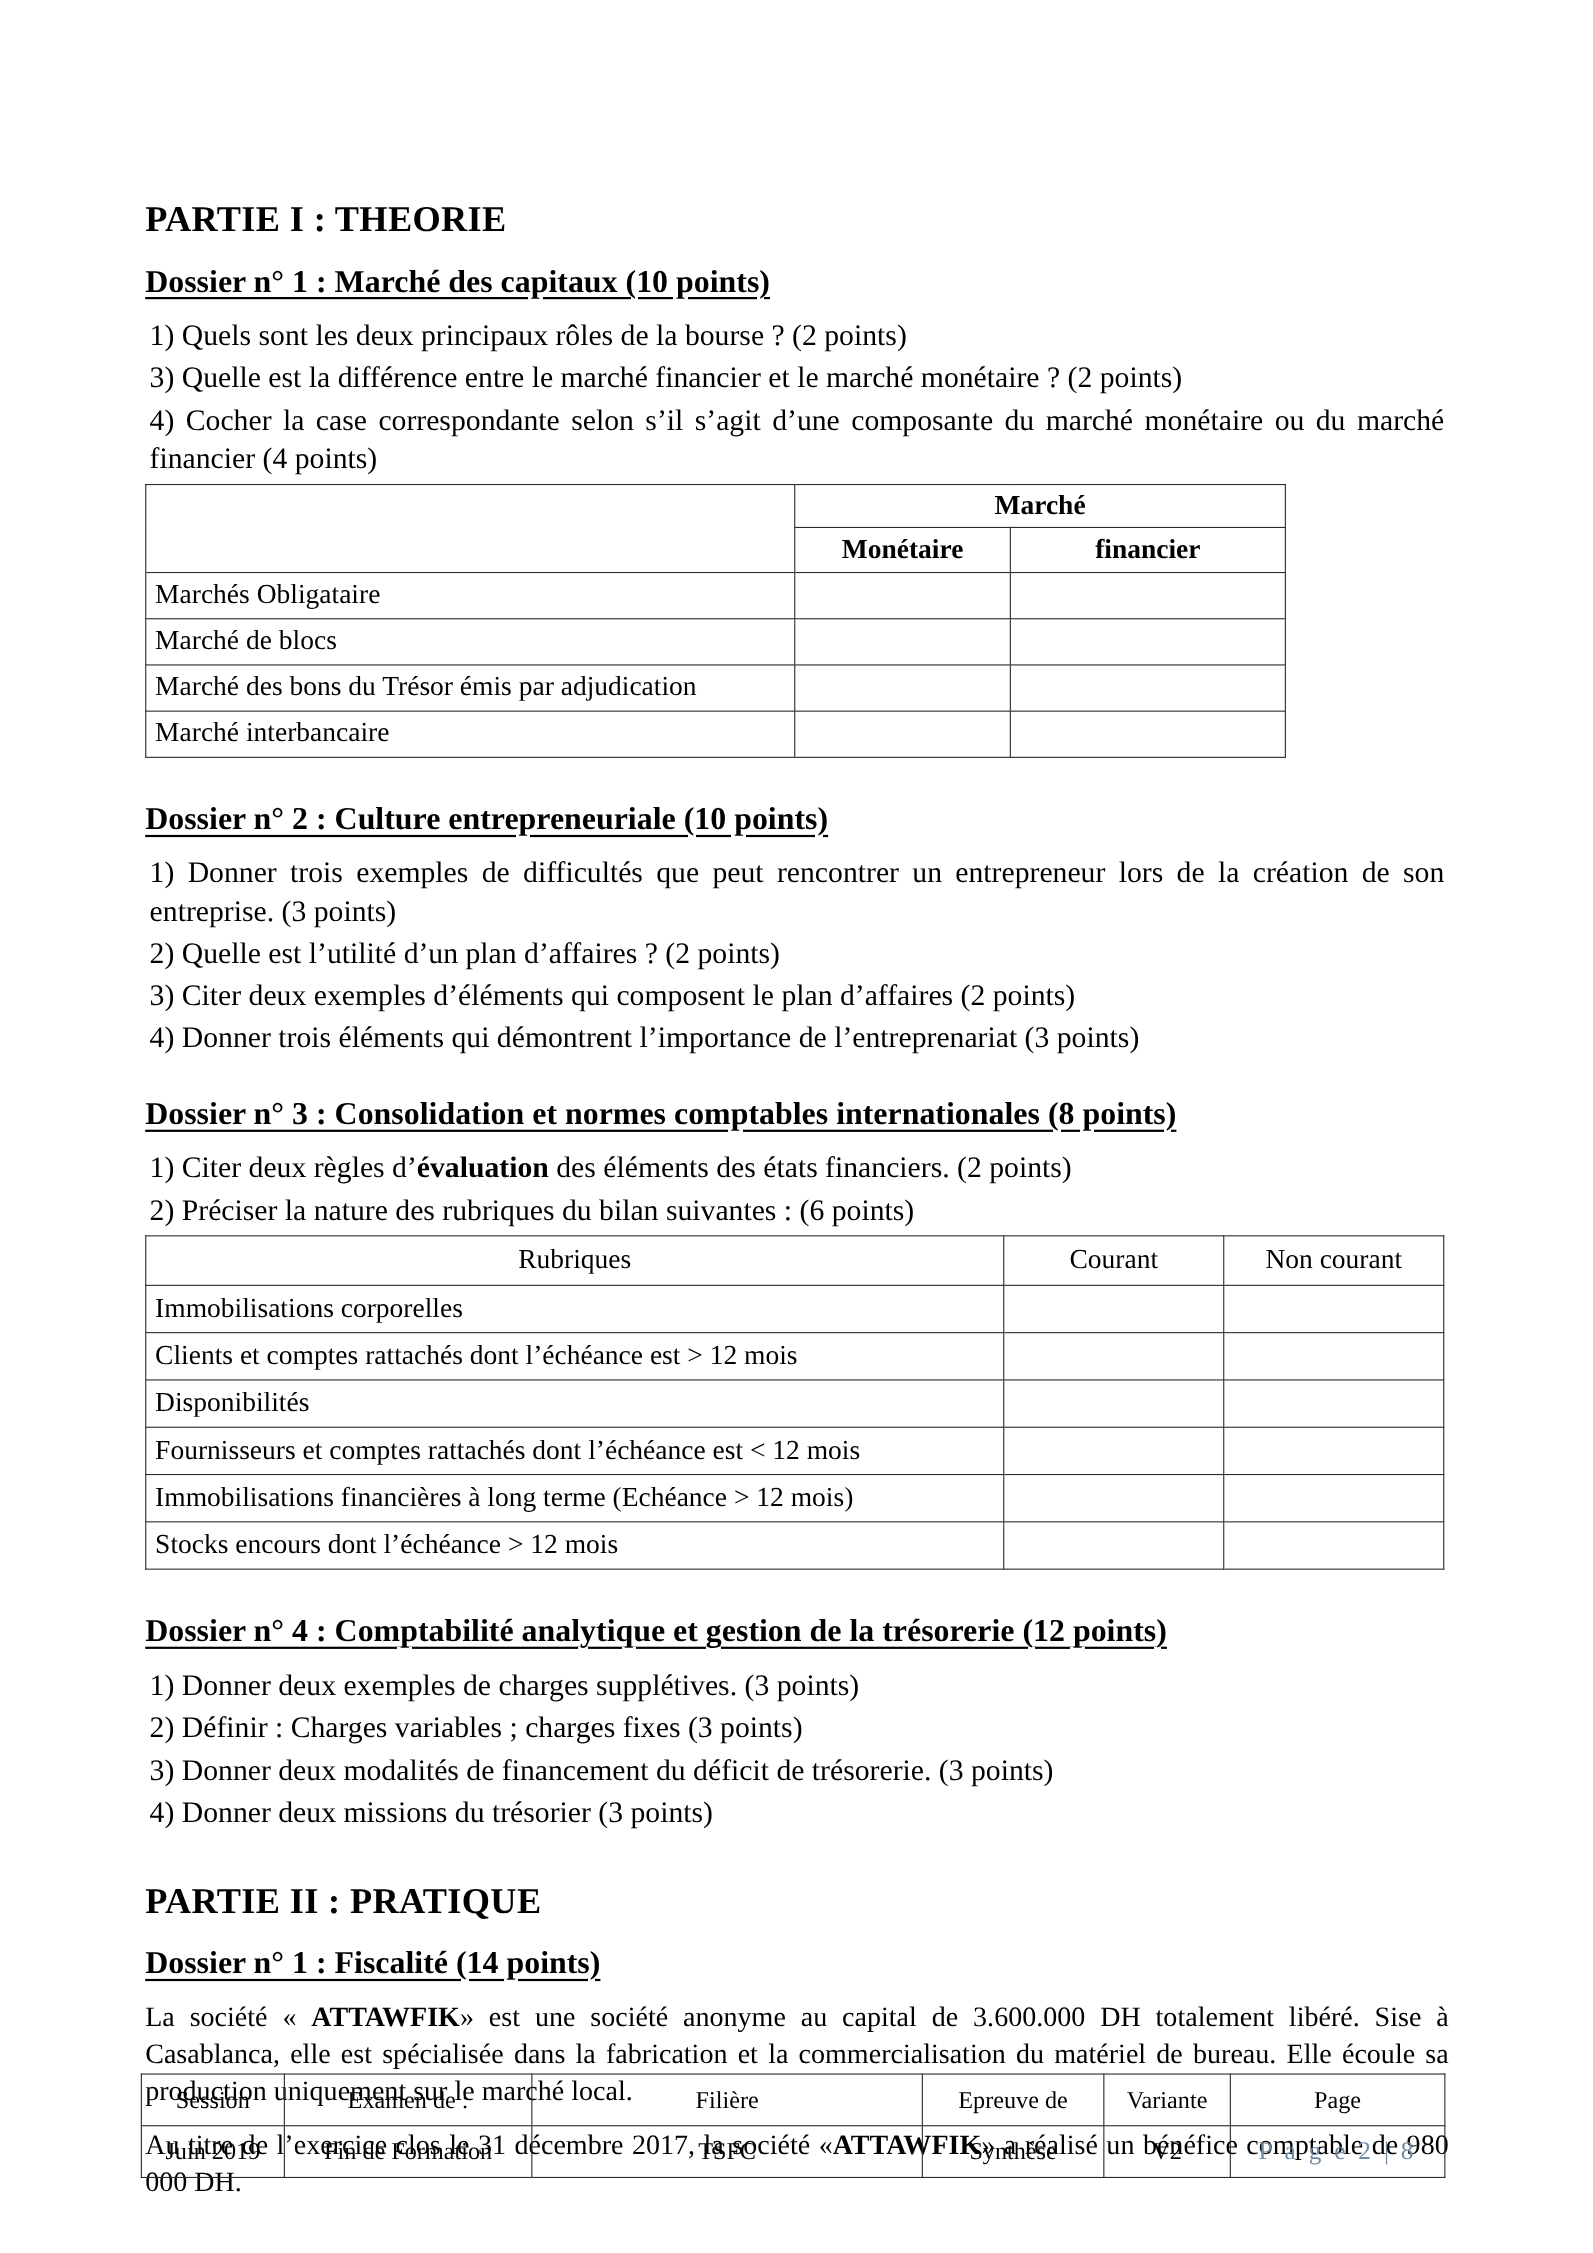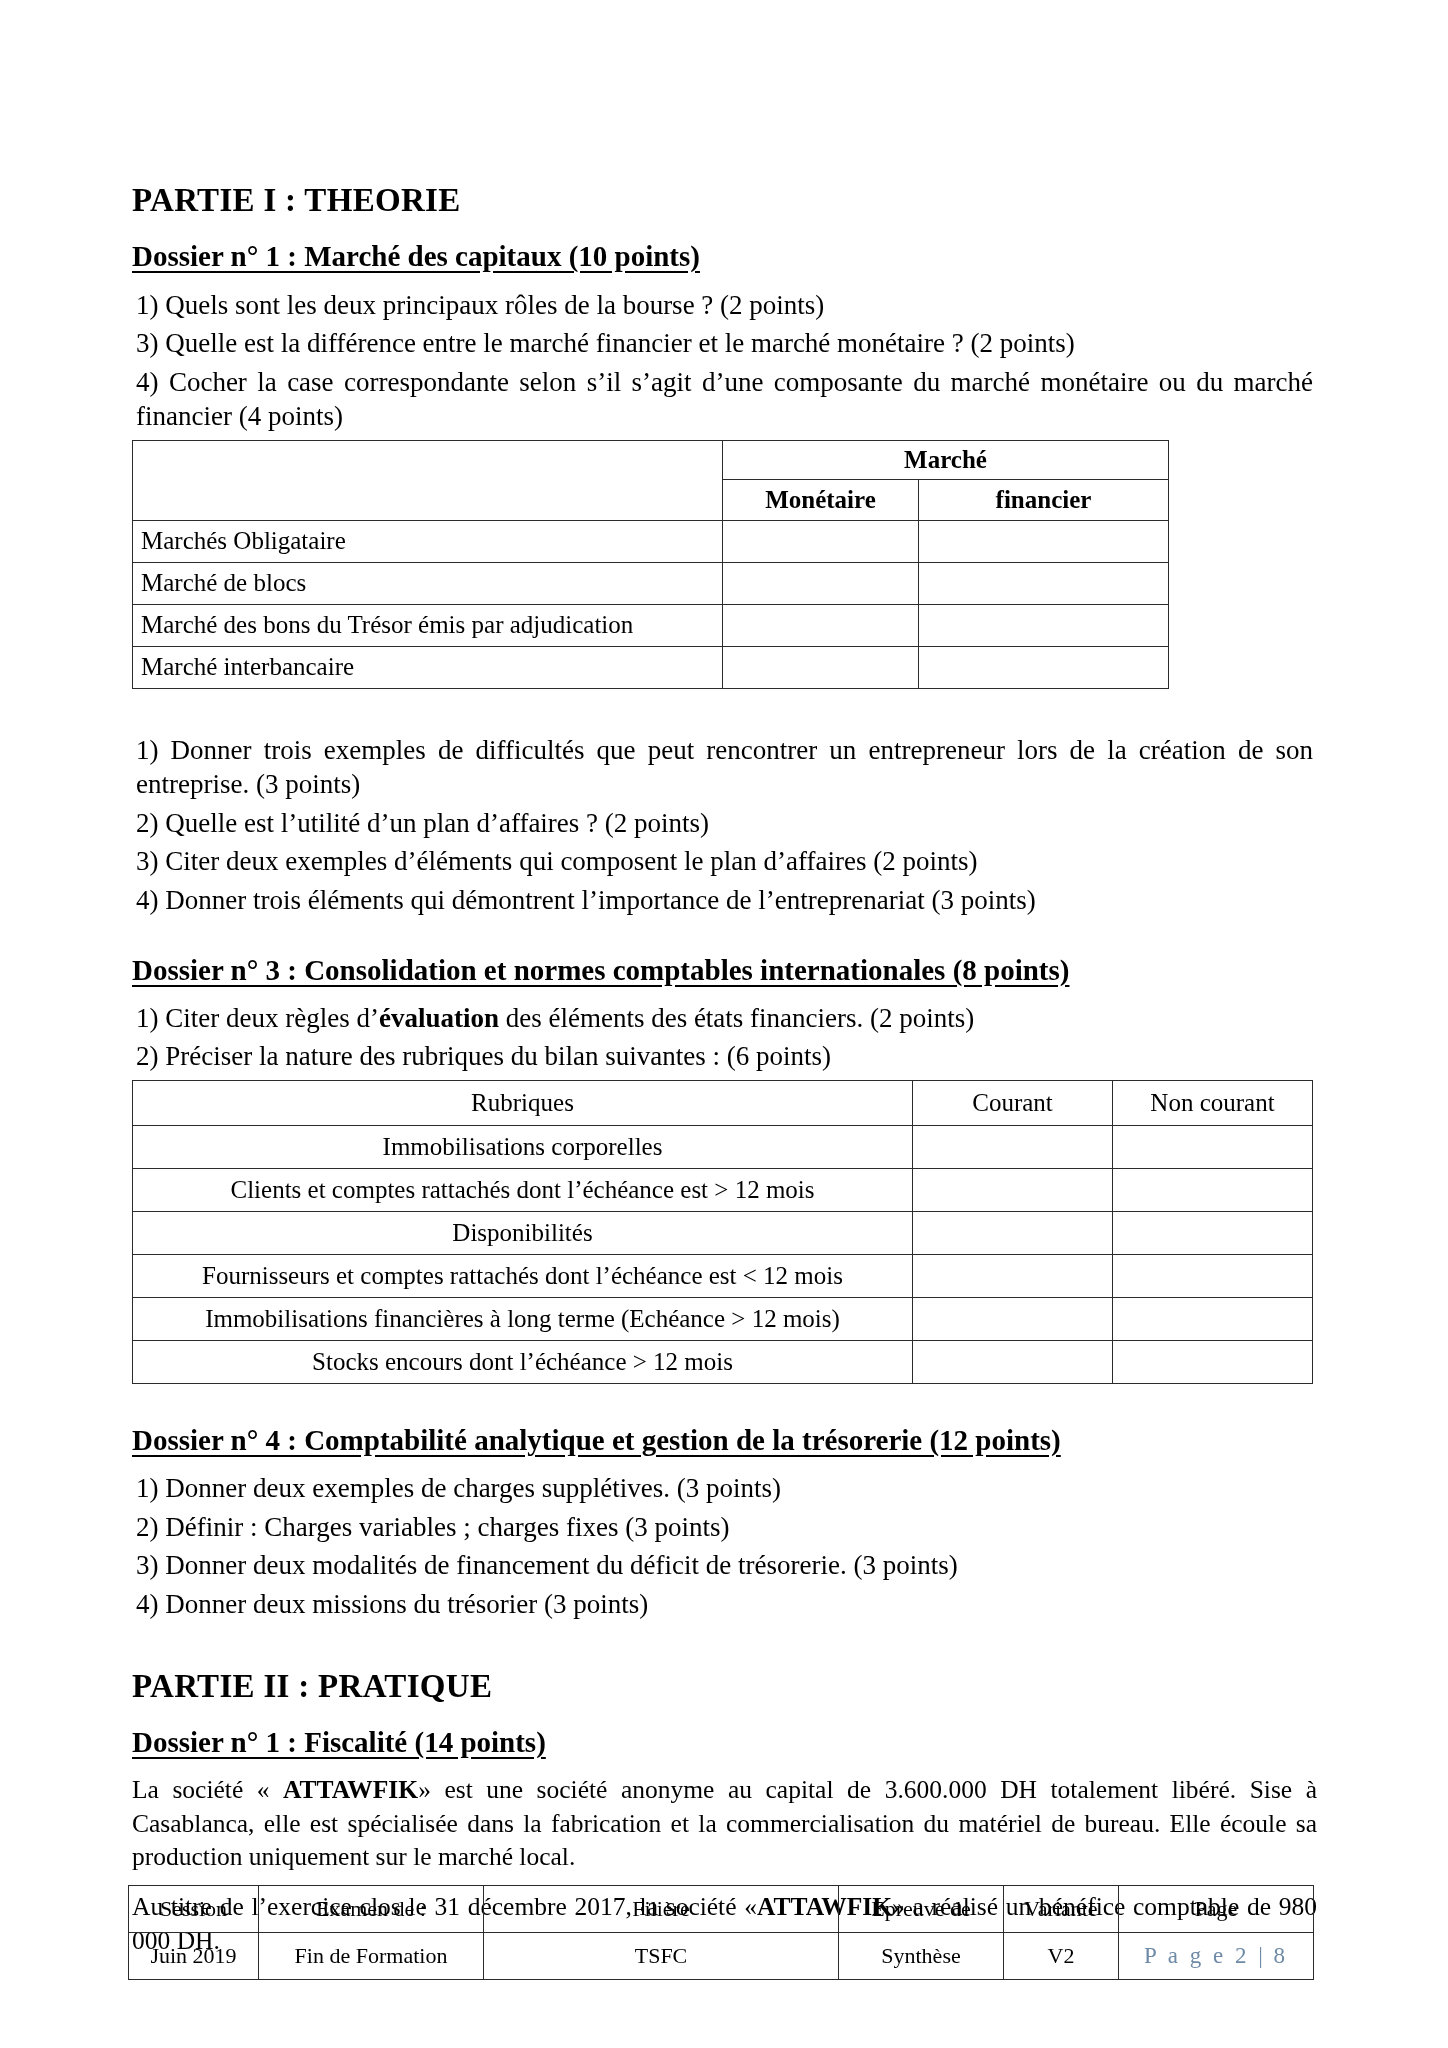--- a/index.html
+++ b/index.html
@@ -106,21 +106,21 @@
     margin-top: 2px;
   }
   #table-rubriques .col-rub { width: 780px; }
   #table-rubriques .col-cour { width: 200px; }
   #table-rubriques .col-ncour { width: 200px; }
   #table-rubriques thead td {
     text-align: center;
     height: 36px;
   }
   #table-rubriques tbody td { height: 34px; }
-  #table-rubriques tbody td.lbl { text-align: center; }
+  #table-rubriques tbody td.lbl { text-align: left; }
 
   .bold { font-weight: bold; }
 
   
   #footer-table {
     position: absolute;
     left: 128px;
     top: 1885px;
     width: 1185px;
     border-collapse: collapse;
@@ -205,20 +205,21 @@
         <tr>
           <td class="lbl">Marché interbancaire</td>
           <td></td>
           <td></td>
         </tr>
       </tbody>
     </table>
 
     <div class="spacer-lg"></div>
 
+    <h2 class="dossier-title">Dossier n° 2 : Culture entrepreneuriale (10 points)</h2>
 
     <div class="qblock">
       <p class="q just">1) Donner trois exemples de difficultés que peut rencontrer un entrepreneur lors de la création de son entreprise. (3 points)</p>
       <p class="q">2) Quelle est l’utilité d’un plan d’affaires ? (2 points)</p>
       <p class="q">3) Citer deux exemples d’éléments qui composent le plan d’affaires (2 points)</p>
       <p class="q">4) Donner trois éléments qui démontrent l’importance de l’entreprenariat (3 points)</p>
     </div>
 
     <div class="spacer-md"></div>
 

